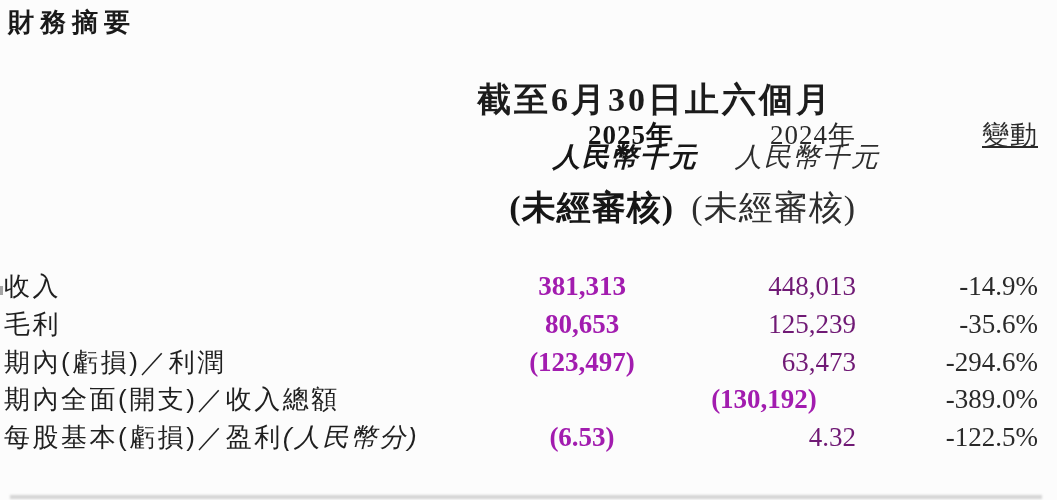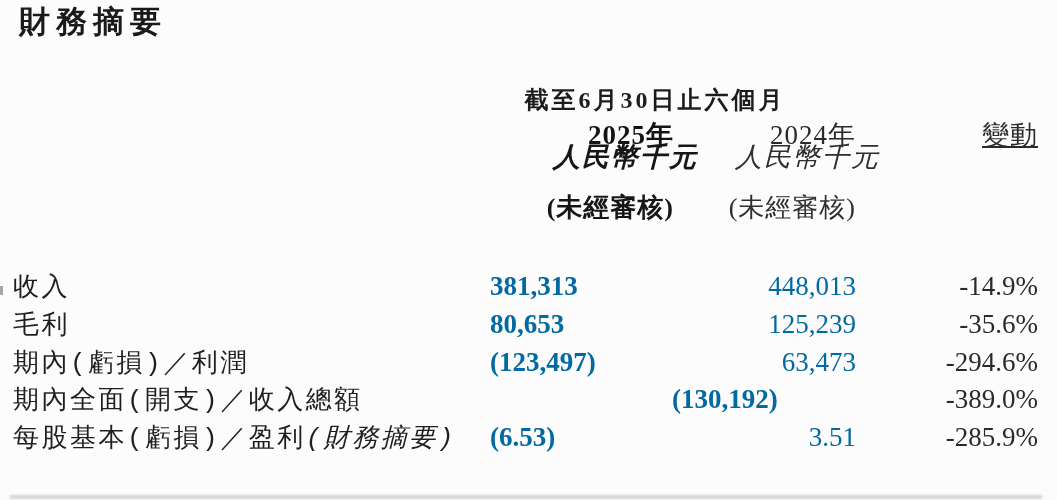--- a/index.html
+++ b/index.html
@@ -8,68 +8,68 @@
     background:#fcfcfc;
     overflow:hidden;
     font-family:"Liberation Serif", serif;
     position:relative;
     -webkit-font-smoothing:antialiased;
   }
   .page{position:absolute;inset:0;}
 
   
   .doc-title{
-    position:absolute;left:19px;top:2px;
+    position:absolute;left:8px;top:2px;
     font-family:"Liberation Sans", sans-serif;
-    font-weight:700;font-size:31px;line-height:40px;
+    font-weight:700;font-size:26px;line-height:40px;
     letter-spacing:6px;color:#1a1a1a;
   }
 
   
   .period-header{
     position:absolute;left:450px;top:84px;width:410px;
     text-align:center;
-    font-weight:700;font-size:24px;line-height:32px;
+    font-weight:700;font-size:34px;line-height:32px;
     letter-spacing:3px;color:#1c1c1c;
   }
   .hdr-row{
     position:absolute;left:0;width:1057px;height:34px;
     display:flex;
   }
   .hdr-row .spacer{width:490px;}
   .cell-c1{width:184px;text-align:right;}
   .cell-c2{width:182px;text-align:right;}
   .cell-c3{width:182px;text-align:right;text-decoration:underline;}
   .years-row{top:118px;font-size:27px;line-height:34px;color:#2a2a2a;letter-spacing:1px;}
   .years-row .cell-c1{font-weight:700;color:#141414;}
   .unit-row{top:140px;font-size:27px;line-height:34px;font-style:italic;color:#2e2e2e;letter-spacing:2px;margin-left:24px;}
   .unit-row .cell-c1{font-weight:700;color:#161616;}
-  .audit-row{top:191px;font-size:26px;line-height:34px;color:#2e2e2e;letter-spacing:1px;}
+  .audit-row{top:191px;font-size:34px;line-height:34px;color:#2e2e2e;letter-spacing:1px;}
   .audit-row .cell-c1{font-weight:700;color:#161616;}
 
   
   .rows{position:absolute;left:0;top:268px;width:1057px;}
   .trow{
     display:flex;align-items:center;height:37.7px;
   }
   .trow .label{
-    flex:1;padding-left:13px;
-    font-family:Liberation Mono, monospace;
+    flex:1;padding-left:4px;
+    font-family:Liberation Sans, sans-serif;
     font-weight:500;
     font-size:26px;letter-spacing:2.5px;color:#1f1f1f;
     white-space:nowrap;
   }
   .trow .label .suffix{font-style:italic;}
   .trow .v1{
-    width:184px;text-align:left;
-    font-size:27px;font-weight:700;color:#0369a1;
+    width:184px;text-align:center;
+    font-size:27px;font-weight:700;color:#a21caf;
   }
   .trow .v2{
     width:182px;text-align:right;
-    font-size:27px;color:#0369a1;
+    font-size:27px;color:#701a75;
   }
   .trow .chg{
     width:182px;text-align:right;
     font-size:27px;color:#2a2a2a;
   }
   .trow .pad-right{width:19px;}
 
   
   .edge-mark{
     position:absolute;left:0;top:286px;width:3px;height:9px;
@@ -142,24 +142,24 @@
     </div>
 
     <div class="trow">
       <div class="label"><span>期內全面(開支)／收入總額</span><span class="suffix"></span></div>
       <div class="v1">(130,192)</div>
       <div class="chg">-389.0%</div>
       <div class="pad-right"></div>
     </div>
 
     <div class="trow">
-      <div class="label"><span>每股基本(虧損)／盈利</span><span class="suffix">(財務摘要)</span></div>
+      <div class="label"><span>每股基本(虧損)／盈利</span><span class="suffix">(人民幣分)</span></div>
       <div class="v1">(6.53)</div>
-      <div class="v2">3.51</div>
-      <div class="chg">-285.9%</div>
+      <div class="v2">4.32</div>
+      <div class="chg">-122.5%</div>
       <div class="pad-right"></div>
     </div>
 
   </div>
 
   <div class="edge-mark"></div>
   <div class="bottom-smear"></div>
 
 </div>
 

